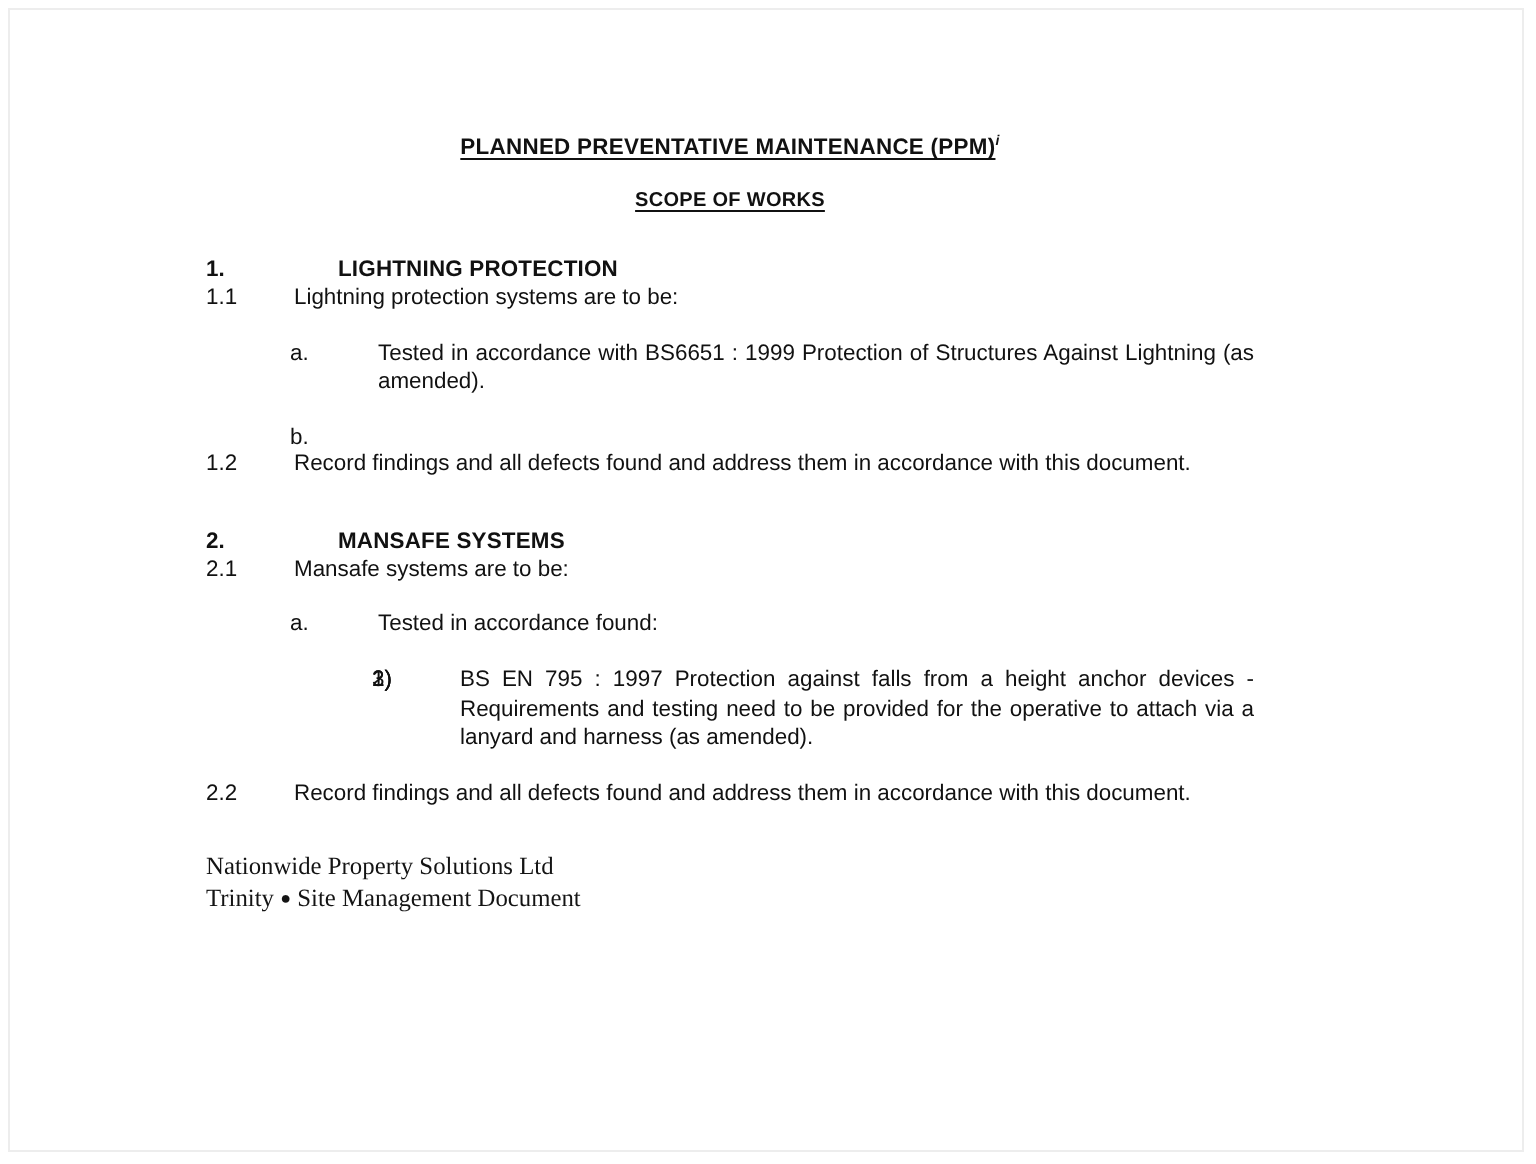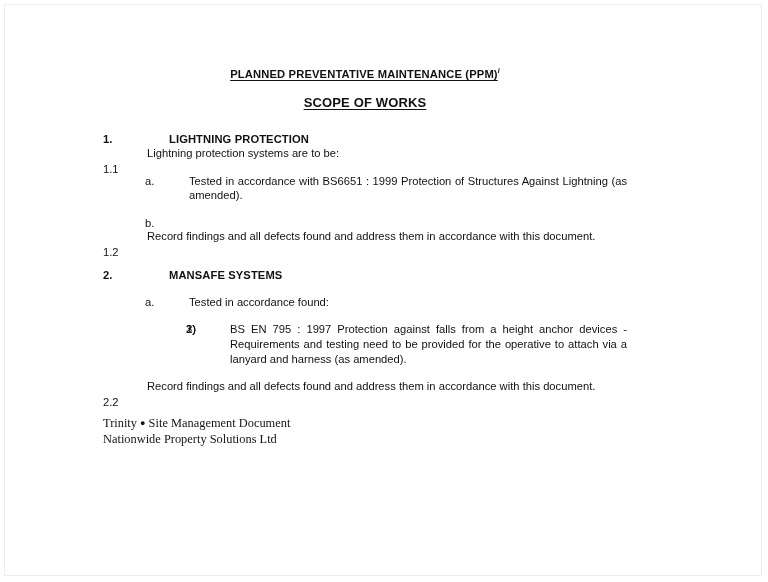--- a/index.html
+++ b/index.html
@@ -52,21 +52,21 @@
   .doc-title .sup {
     font-size: 7px;
     vertical-align: super;
     font-weight: bold;
     text-decoration: none;
     font-style: italic;
   }
   .doc-subtitle {
     text-align: center;
     font-weight: bold;
-    font-size: 13px;
+    font-size: 10px;
     letter-spacing: 0.15px;
     text-decoration: underline;
     text-underline-offset: 2px;
     margin: 0 0 22px 0;
   }
 
   
   .section-head {
     display: flex;
     font-weight: bold;
@@ -87,21 +87,21 @@
     position: relative;
     font-size: 11.2px;
     line-height: 1.30;
     text-align: justify;
     padding-left: 44px;
     margin: 0;
   }
   .clause .cnum {
     position: absolute;
     left: 0;
-    top: 16px;
+    top: 0;
     width: 44px;
   }
 
   
   .item-letter {
     position: relative;
     font-size: 11.2px;
     line-height: 1.30;
     text-align: justify;
     padding-left: 44px;
@@ -183,20 +183,23 @@
       <span class="cnum">1.2</span><span>Record findings and all defects found and address them in accordance with this document.</span>
     </div>
 
     <div class="gap-large"></div>
 
     <div class="section-head">
       <span class="num">2.</span>
       <span class="label">MANSAFE SYSTEMS</span>
     </div>
 
+    <div class="clause">
+      <span class="cnum">2.1</span><span>Mansafe systems are to be:</span>
+    </div>
 
     <div class="item-letter">
       <span class="lnum">a.</span><span>Tested in accordance found:</span>
     </div>
 
     <div class="item-paren">
       <span class="pnum">1)</span>
     </div>
 
     <div class="item-paren">
@@ -207,18 +210,18 @@
       <span class="pnum">3)</span><span>BS EN 795 : 1997 Protection against falls from a height anchor devices - Requirements and testing need to be provided for the operative to attach via a lanyard and harness (as amended).</span>
     </div>
 
     <div class="gap-small"></div>
 
     <div class="clause">
       <span class="cnum">2.2</span><span>Record findings and all defects found and address them in accordance with this document.</span>
     </div>
 
     <div class="footer-block">
+      <div class="fline">Nationwide Property Solutions Ltd</div>
       <div class="fline"><span>Trinity </span><span class="mark">●</span><span> Site Management Document</span></div>
-      <div class="fline">Nationwide Property Solutions Ltd</div>
     </div>
 
   </div>
 </div>
 
 </body></html>

